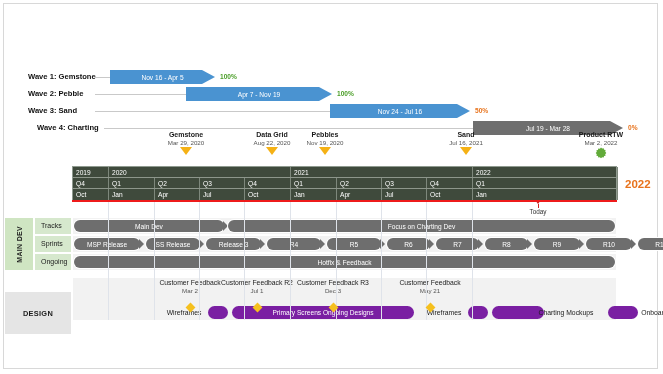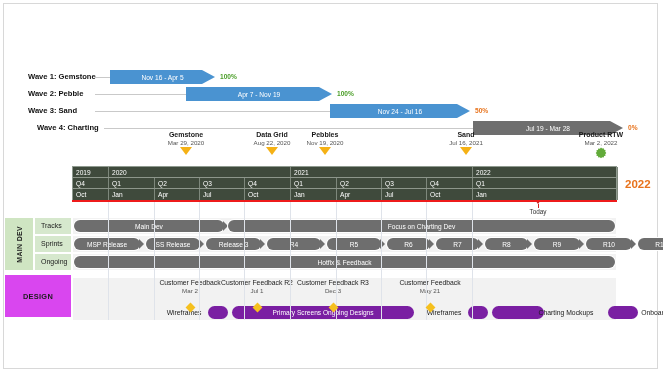--- a/index.html
+++ b/index.html
@@ -220,21 +220,21 @@
         <span>R10</span>
       </div>
       <div class="gbar" style="left: 638px; top: 238px; width: 46px; height: 12px;">
         <span>R11</span>
       </div>
       <div class="lane-lblcell" style="left: 34px; top: 253px; width: 38px; height: 18px;">Ongoing</div>
       <div class="lane-track" style="left: 72px; top: 253px; width: 545px; height: 18px;"></div>
       <div class="gbar" style="left: 74px; top: 256px; width: 541px; height: 12px;">
         <span>Hotfix &amp; Feedback</span>
       </div>
-      <div class="sect-band" style="left: 4px; top: 274px; width: 68px; height: 44px; background: #d946ef; border: 1px solid rgb(255, 255, 255);">
+      <div class="sect-band" style="left: 4px; top: 291px; width: 68px; height: 44px; background: #e5e5e5; border: 1px solid rgb(255, 255, 255);">
         <span class="htext">DESIGN</span>
       </div>
       <div class="lane-track" style="left: 72px; top: 277px; width: 545px; height: 44px;"></div>
       <div class="dms" style="left: 142px; top: 279px; width: 96px;">
         <div class="dms-t">Customer Feedback</div>
         <div class="dms-d">Mar 2</div>
       </div>
       <div class="dia" style="left: 186.5px; top: 304px; z-index: 5;"></div>
       <div class="dms" style="left: 209px; top: 279px; width: 96px;">
         <div class="dms-t">Customer Feedback R2</div>

